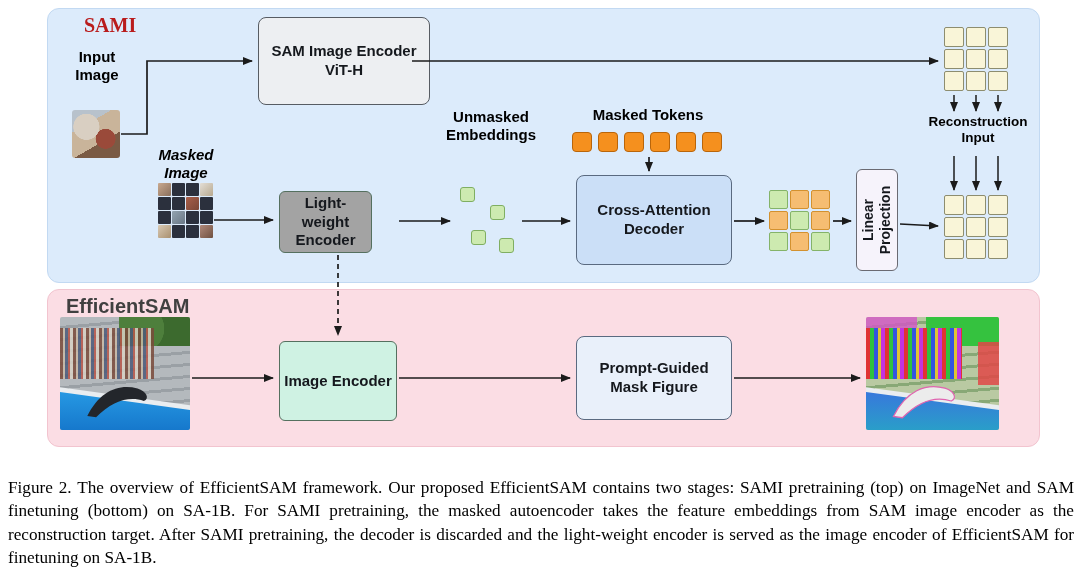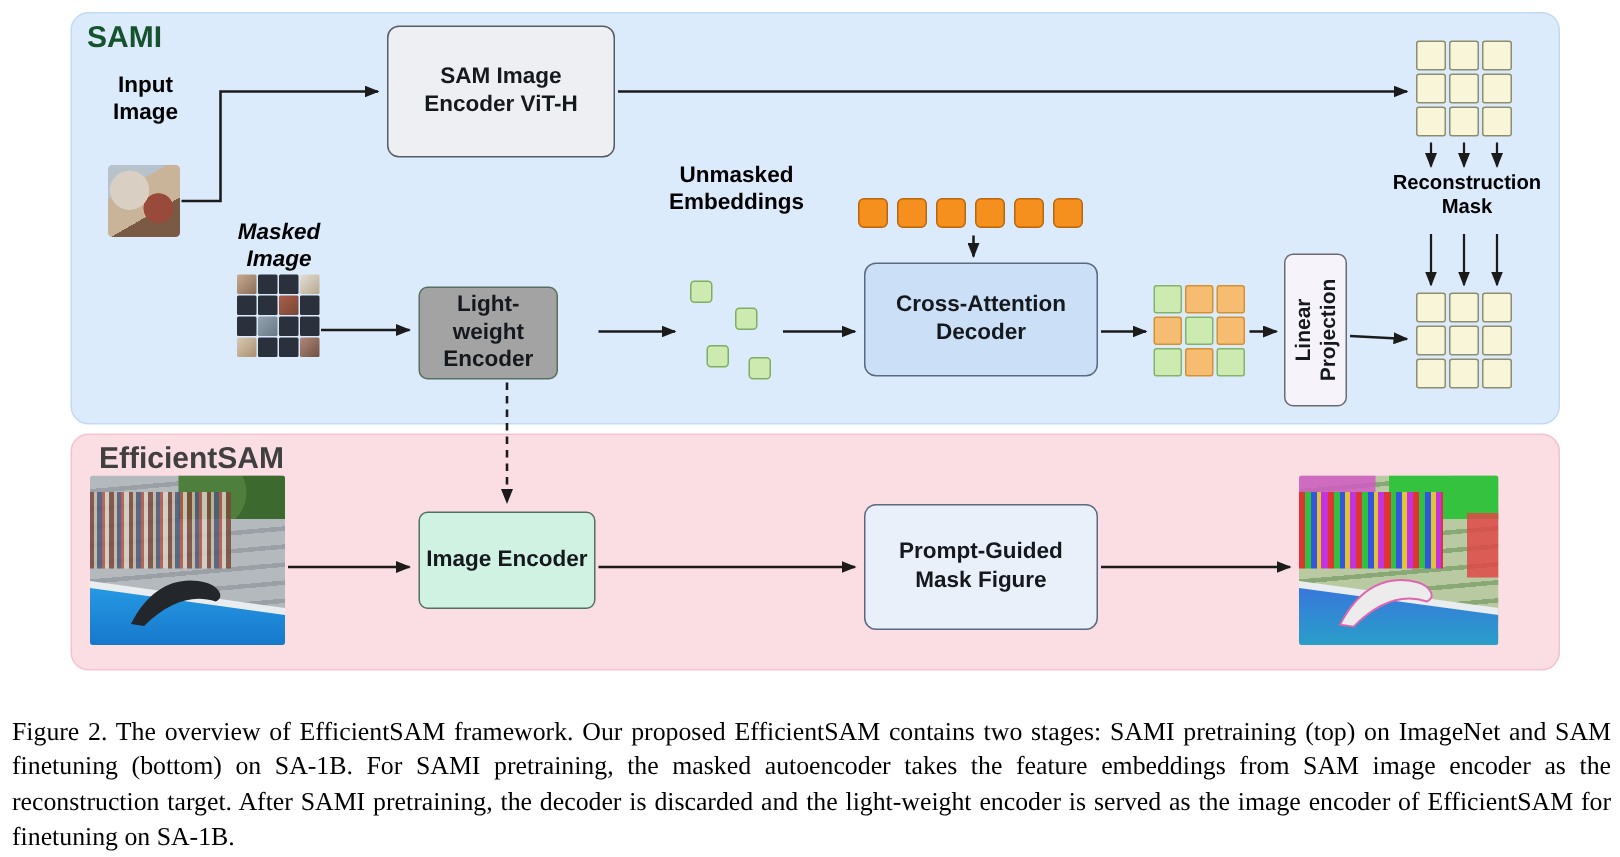--- a/index.html
+++ b/index.html
@@ -2,33 +2,33 @@
 <html><head>
 <meta charset="utf-8">
 <style>
   html,body{margin:0;padding:0;background:#fff;}
   .canvas{position:relative;width:1080px;height:571px;background:#fff;overflow:hidden;
           font-family:"Liberation Sans",sans-serif;}
   .panel{position:absolute;border-radius:12px;z-index:0;}
   .sami{left:47px;top:8px;width:991px;height:273px;background:#dcebfb;border:1px solid #c2d9f2;}
   .esam{left:47px;top:289px;width:991px;height:156px;background:#fbdde4;border:1px solid #f2c4cf;}
   .ptitle{position:absolute;font-weight:700;font-size:20px;z-index:1;}
-  .sami-title{left:58px;top:14px;color:#14532d;}
+  .sami-title{left:84px;top:14px;color:#b91c1c;font-family:Liberation Serif, serif;}
   .esam-title{left:66px;top:295px;color:#404040;}
   .lbl{position:absolute;font-weight:700;font-size:15px;color:#000;text-align:center;line-height:1.2;z-index:1;}
   .box{position:absolute;display:flex;align-items:center;justify-content:center;text-align:center;
        font-weight:700;font-size:15px;color:#15181d;border:1.6px solid #4a505a;border-radius:8px;
        line-height:1.25;z-index:1;box-sizing:border-box;padding:4px;}
-  .sam-box{left:258px;top:17px;width:152px;height:88px;background:#edeff2;border-color:#575c63;}
+  .sam-box{left:258px;top:17px;width:172px;height:88px;background:#edeff2;border-color:#575c63;}
   .lw-box{left:279px;top:191px;width:93px;height:62px;background:#a3a3a3;border-color:#55705f;border-radius:6px;}
-  .cad-box{left:576px;top:175px;width:156px;height:76px;background:#cbdff7;border-color:#5a6a80;}
+  .cad-box{left:576px;top:175px;width:156px;height:90px;background:#cbdff7;border-color:#5a6a80;}
   .lp-box{left:856px;top:169px;width:42px;height:102px;background:#f6f3fb;border-color:#6a6a72;border-radius:6px;}
   .lp-inner{position:absolute;left:50%;top:50%;width:96px;transform:translate(-50%,-50%) rotate(-90deg);
             text-align:center;font-weight:700;font-size:14px;line-height:1.2;color:#15181d;}
-  .ie-box{left:279px;top:341px;width:118px;height:65px;background:#cff2e3;border-color:#55705f;border-radius:6px;}
+  .ie-box{left:279px;top:341px;width:118px;height:80px;background:#cff2e3;border-color:#55705f;border-radius:6px;}
   .pgd-box{left:576px;top:336px;width:156px;height:84px;background:#e9f0fa;border-color:#5a6a80;}
   .grid{position:absolute;display:grid;z-index:1;}
   .cell{box-sizing:border-box;border-radius:2px;}
   .targets{gap:2px;} .targets .cell{width:20px;height:20px;background:#f9f5d8;border:1px solid #8d8d6f;}
   .mixgrid{left:769px;top:190px;gap:2px;} .mixgrid .cell{width:19px;height:19px;}
   .cell.g{background:#cdeab0;border:1px solid #84b369;}
   .cell.o{background:#f6bd72;border:1px solid #d3912f;}
   .cell.c{background:#f9f5d8;border:1px solid #8d8d6f;}
   .tokens{left:572px;top:132px;gap:6px;}
   .tokens .cell{width:20px;height:20px;border-radius:4px;}
@@ -109,20 +109,21 @@
   <div class="box sam-box">SAM Image Encoder ViT-H</div>
 
   <div class="box lw-box">Light-weight Encoder</div>
 
   <div class="lbl" style="left:432px;top:108px;width:118px;">Unmasked Embeddings</div>
   <div class="emb" style="left:460px;top:187px;"></div>
   <div class="emb" style="left:490px;top:205px;"></div>
   <div class="emb" style="left:471px;top:230px;"></div>
   <div class="emb" style="left:499px;top:238px;"></div>
 
+  <div class="lbl" style="left:573px;top:106px;width:150px;">Masked Tokens</div>
   <div class="grid tokens" style="grid-template-columns: repeat(6, auto);">
       <div class="cell tok"></div>
       <div class="cell tok"></div>
       <div class="cell tok"></div>
       <div class="cell tok"></div>
       <div class="cell tok"></div>
       <div class="cell tok"></div>
     </div>
 
   <div class="box cad-box">Cross-Attention Decoder</div>
@@ -147,21 +148,21 @@
       <div class="cell c"></div>
       <div class="cell c"></div>
       <div class="cell c"></div>
       <div class="cell c"></div>
       <div class="cell c"></div>
       <div class="cell c"></div>
       <div class="cell c"></div>
       <div class="cell c"></div>
       <div class="cell c"></div>
     </div>
-  <div class="lbl" style="left:918px;top:114px;width:120px;font-size:13.5px;">Reconstruction Mask</div>
+  <div class="lbl" style="left:918px;top:114px;width:120px;font-size:13.5px;">Reconstruction Input</div>
   <div class="grid targets" style="left: 944px; top: 195px; grid-template-columns: repeat(3, auto);">
       <div class="cell c"></div>
       <div class="cell c"></div>
       <div class="cell c"></div>
       <div class="cell c"></div>
       <div class="cell c"></div>
       <div class="cell c"></div>
       <div class="cell c"></div>
       <div class="cell c"></div>
       <div class="cell c"></div>

